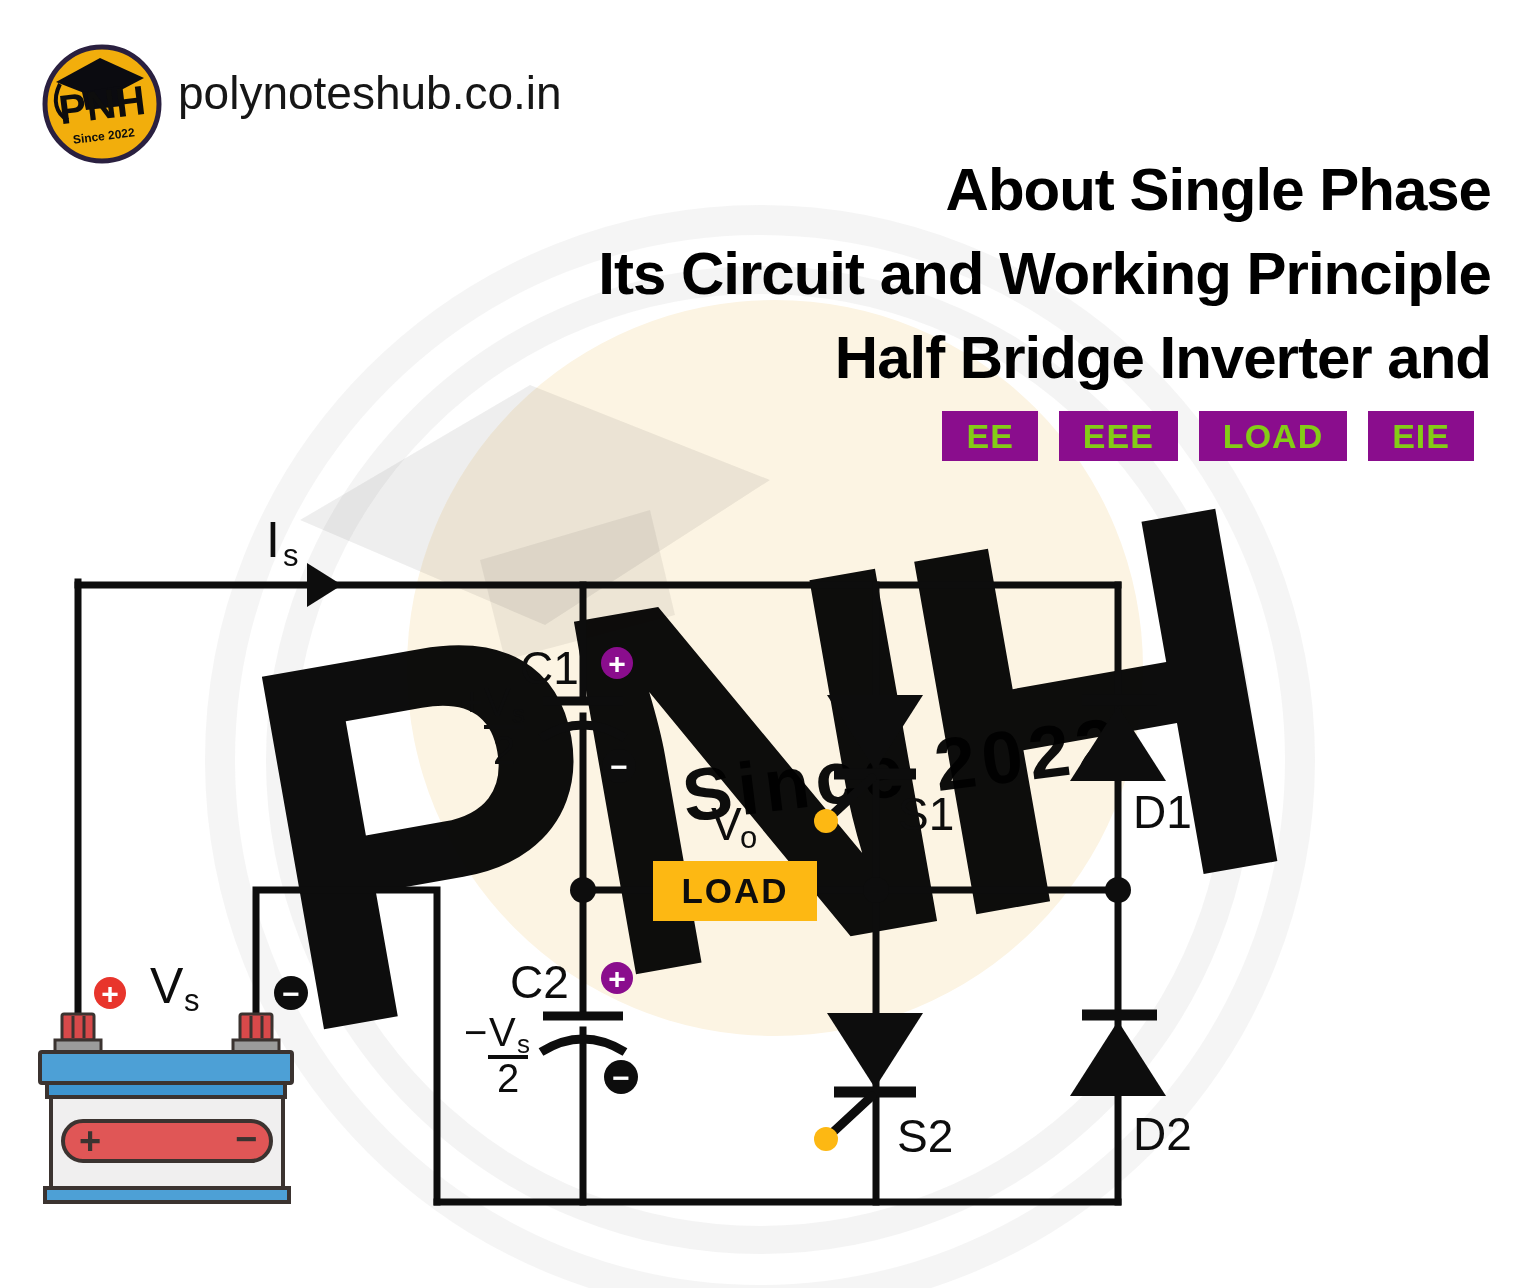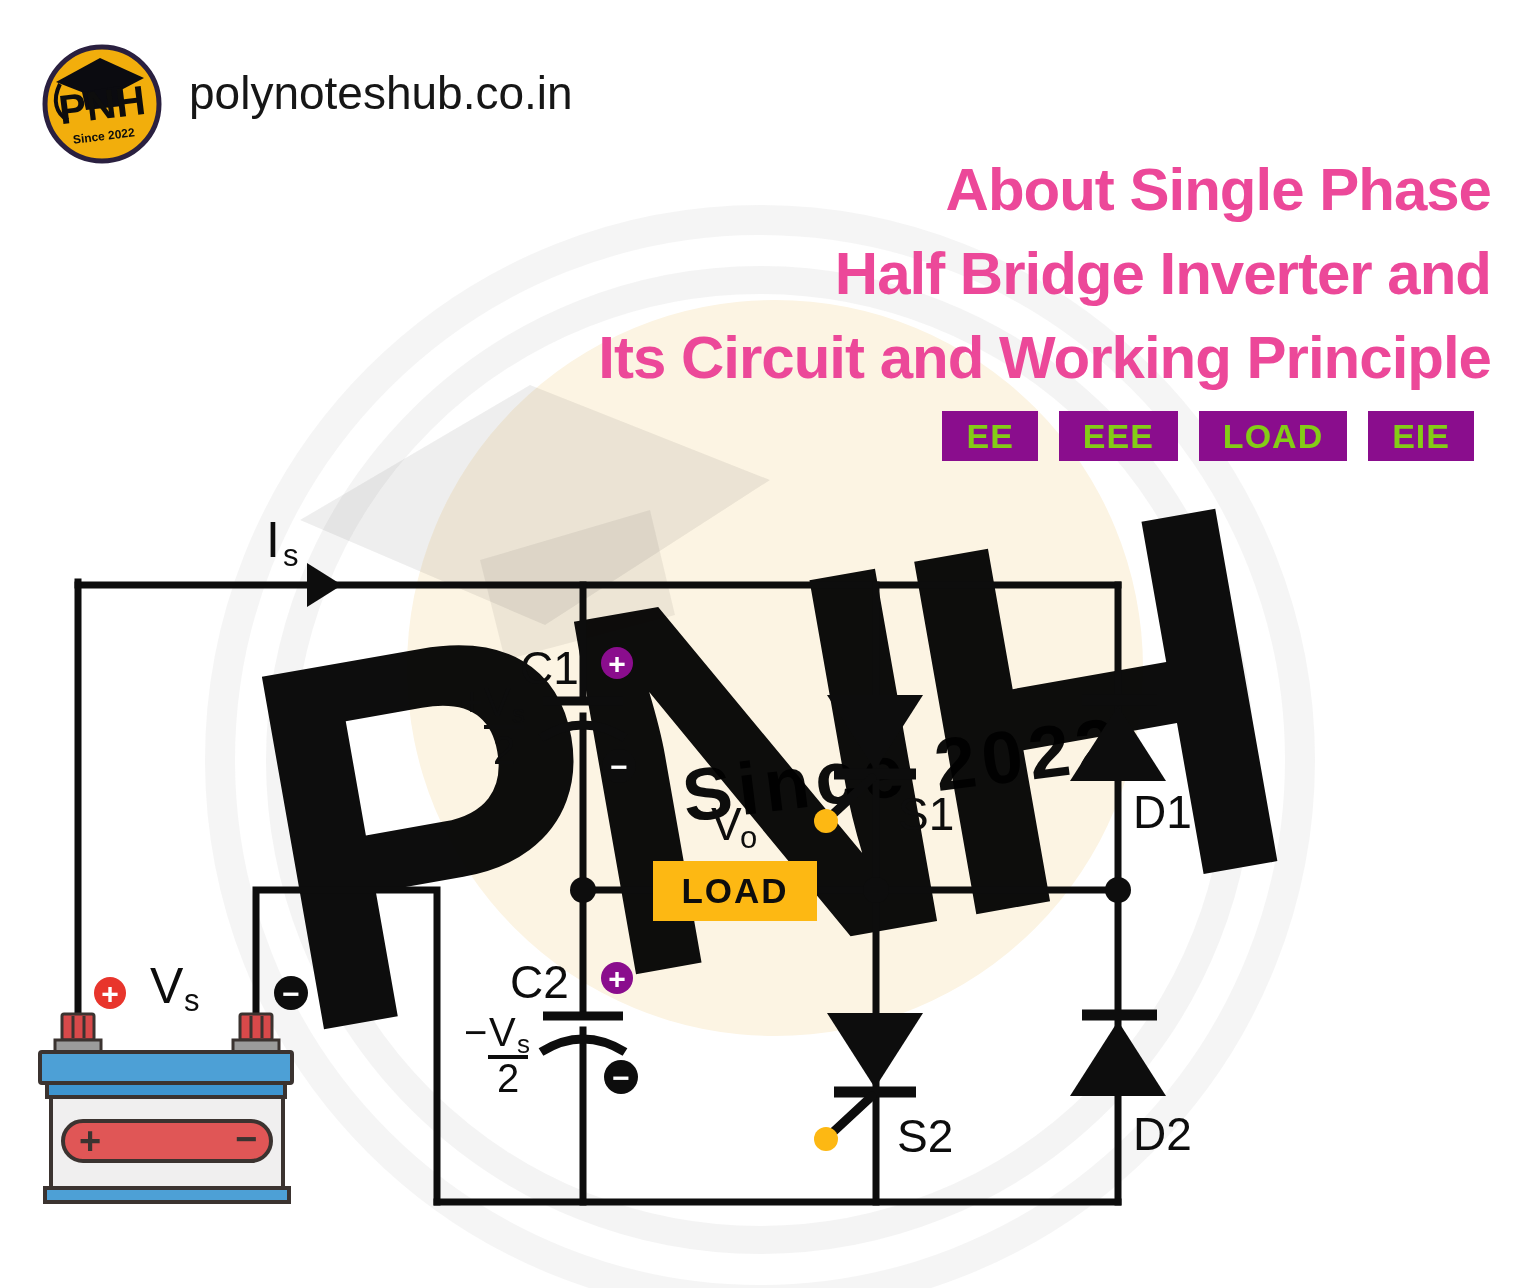--- a/index.html
+++ b/index.html
@@ -4,25 +4,25 @@
 <style>
   html,body{margin:0;padding:0;background:#ffffff;}
   .canvas{position:relative;width:1536px;height:1288px;overflow:hidden;background:#ffffff;
           font-family:"Liberation Sans",sans-serif;}
   .layer{position:absolute;inset:0;}
   #watermark{z-index:0;}
   #chrome{z-index:2;}
   #circuit-svg{z-index:3;}
 
   
-  .site-name{position:absolute;left:189px;top:66px;font-size:46px;color:#161616;letter-spacing:0;}
+  .site-name{position:absolute;left:178px;top:66px;font-size:46px;color:#161616;letter-spacing:0;}
   .logo-wrap{position:absolute;left:38px;top:40px;}
 
   
-  .title{position:absolute;right:45px;top:148px;text-align:right;color:#ec4899;
+  .title{position:absolute;right:45px;top:148px;text-align:right;color:#000000;
          font-weight:bold;font-size:60px;line-height:84px;letter-spacing:-1px;white-space:nowrap;}
 
   
   .badge-row{position:absolute;right:62px;top:411px;display:flex;gap:21px;}
   .badge{background:var(--c-purple,#8A0D8D);color:#84cc16;font-weight:bold;font-size:34px;
          height:50px;padding:0 24px;display:flex;align-items:center;justify-content:center;
          letter-spacing:1px;}
 
   
   svg text{font-family:"Liberation Sans",sans-serif;fill:#0d0d0d;}
@@ -71,22 +71,22 @@
         <path d="M22 44 C14 60 18 74 30 80" stroke="#0B0B10" stroke-width="4" fill="none"></path>
         <text x="64" y="79" font-size="41" font-weight="bold" text-anchor="middle" fill="var(--c-logo_navy,#2A2040)" transform="rotate(-7 64 64)">PNH</text>
         <text x="66" y="100" font-size="12" font-weight="bold" text-anchor="middle" fill="var(--c-logo_navy,#2A2040)" transform="rotate(-7 66 98)">Since 2022</text>
       </svg>
     </div>
 
     <div class="site-name">polynoteshub.co.in</div>
 
     <div class="title">
       <div>About Single Phase</div>
+      <div>Its Circuit and Working Principle</div>
       <div>Half Bridge Inverter and</div>
-      <div>Its Circuit and Working Principle</div>
     </div>
 
     <div class="badge-row">
       <div class="badge">EE</div>
       <div class="badge">EEE</div>
       <div class="badge">LOAD</div>
       <div class="badge">EIE</div>
     </div>
   </div>
 

